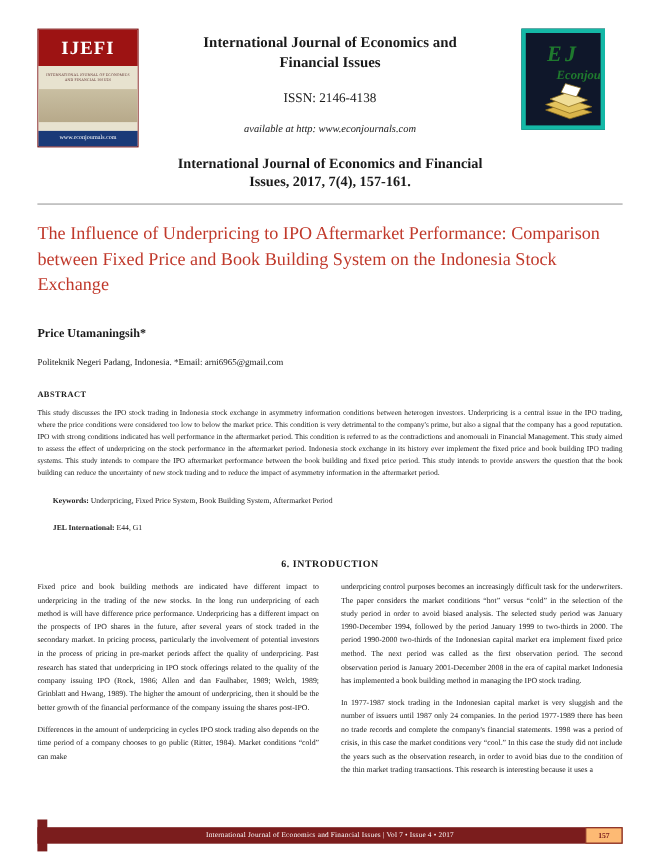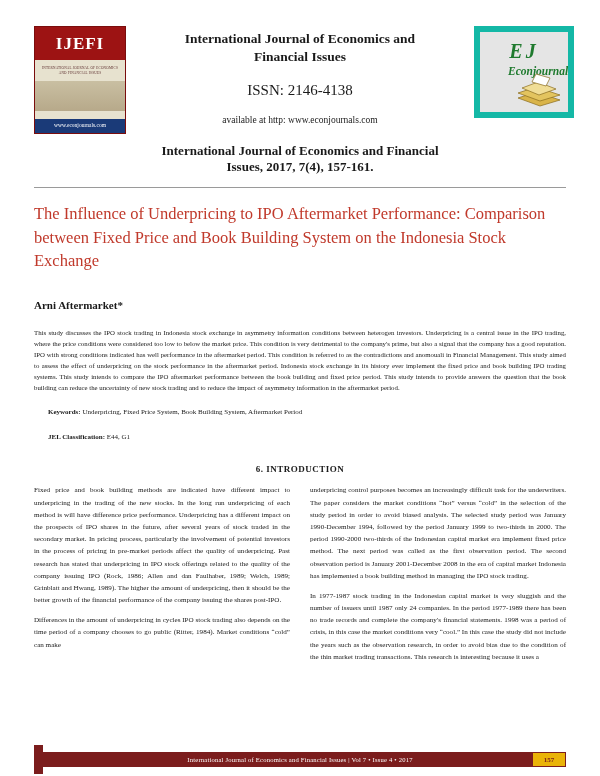--- a/index.html
+++ b/index.html
@@ -91,42 +91,43 @@
     padding: 4px 6px 0 6px;
   }
   .journal-title {
     font-size: 13.5px;
     font-weight: bold;
     line-height: 1.35;
     margin: 0 0 16px 0;
     font-family: "Liberation Serif", serif;
   }
   .issn {
-    font-size: 15px;
+    font-size: 12px;
     margin: 0 0 16px 0;
   }
   .availat {
     font-size: 9.5px;
     margin: 0 0 18px 0;
+    font-style: italic;
   }
   .citation {
     font-size: 13px;
     font-weight: bold;
     margin: 0;
   }
 
   .logo-right {
     width: 92px;
     flex: 0 0 92px;
   }
   .ej-box {
-    width: 100px;
+    width: 76px;
     height: 92px;
-    border: 6px solid #14b8a6;
-    background: #e5e5e5;
+    border: 4px solid #14b8a6;
+    background: #0f172a;
     box-sizing: border-box;
     position: relative;
     overflow: hidden;
   }
   .ej-letters {
     position: absolute;
     top: 8px;
     left: 0;
     right: 0;
     text-align: center;
@@ -250,21 +251,21 @@
     align-items: center;
     justify-content: center;
     letter-spacing: .2px;
   }
   .footer-page {
     position: absolute;
     right: 34px;
     bottom: 9px;
     width: 34px;
     height: 15px;
-    background: #eab308;
+    background: #fdba74;
     border: 1px solid #7b1d1d;
     box-sizing: border-box;
     color: #7b1d1d;
     font-size: 7px;
     font-weight: bold;
     display: flex;
     align-items: center;
     justify-content: center;
   }
   .footer-tick {
@@ -311,30 +312,32 @@
           <polygon points="6,16 22,10 40,17 23,23" fill="#f0dd96" stroke="#8a6c1d" stroke-width="0.7"></polygon>
           <path d="M20,2 L34,6 L30,14 L16,10 Z" fill="#ffffff" stroke="#8a6c1d" stroke-width="0.7"></path>
         </svg>
       </div>
     </div>
   </div>
 
   <hr class="rule">
 
   <h1 class="paper-title">The Influence of Underpricing to IPO Aftermarket Performance: Comparison between Fixed Price and Book Building System on the Indonesia Stock Exchange</h1>
-  <div class="author">Arni Aftermarket*</div>
-
+  <div class="author">Price Utamaningsih*</div>
+  <div class="affiliation">Politeknik Negeri Padang, Indonesia. *Email: arni6965@gmail.com</div>
+
+  <div class="section-label">ABSTRACT</div>
   <p class="abstract-text">This study discusses the IPO stock trading in Indonesia stock exchange in asymmetry information conditions between heterogen investors. Underpricing is a central issue in the IPO trading, where the price conditions were considered too low to below the market price. This condition is very detrimental to the company's prime, but also a signal that the company has a good reputation. IPO with strong conditions indicated has well performance in the aftermarket period. This condition is referred to as the contradictions and anomouali in Financial Management. This study aimed to assess the effect of underpricing on the stock performance in the aftermarket period. Indonesia stock exchange in its history ever implement the fixed price and book building IPO trading systems. This study intends to compare the IPO aftermarket performance between the book building and fixed price period. This study intends to provide answers the question that the book building can reduce the uncertainty of new stock trading and to reduce the impact of asymmetry information in the aftermarket period.</p>
 
   <div class="keywords">
     <b>Keywords:</b>
     <span>Underpricing, Fixed Price System, Book Building System, Aftermarket Period</span>
   </div>
   <div class="jel">
-    <b>JEL Classification:</b>
+    <b>JEL International:</b>
     <span>E44, G1</span>
   </div>
 
   <div class="intro-heading">6. INTRODUCTION</div>
 
   <div class="columns">
     <div class="col left">
       <p>Fixed price and book building methods are indicated have different impact to underpricing in the trading of the new stocks. In the long run underpricing of each method is will have difference price performance. Underpricing has a different impact on the prospects of IPO shares in the future, after several years of stock traded in the secondary market. In pricing process, particularly the involvement of potential investors in the process of pricing in pre-market periods affect the quality of underpricing. Past research has stated that underpricing in IPO stock offerings related to the quality of the company issuing IPO (Rock, 1986; Allen and dan Faulhaber, 1989; Welch, 1989; Grinblatt and Hwang, 1989). The higher the amount of underpricing, then it should be the better growth of the financial performance of the company issuing the shares post-IPO.</p>
       <p>Differences in the amount of underpricing in cycles IPO stock trading also depends on the time period of a company chooses to go public (Ritter, 1984). Market conditions “cold” can make</p>
     </div>

